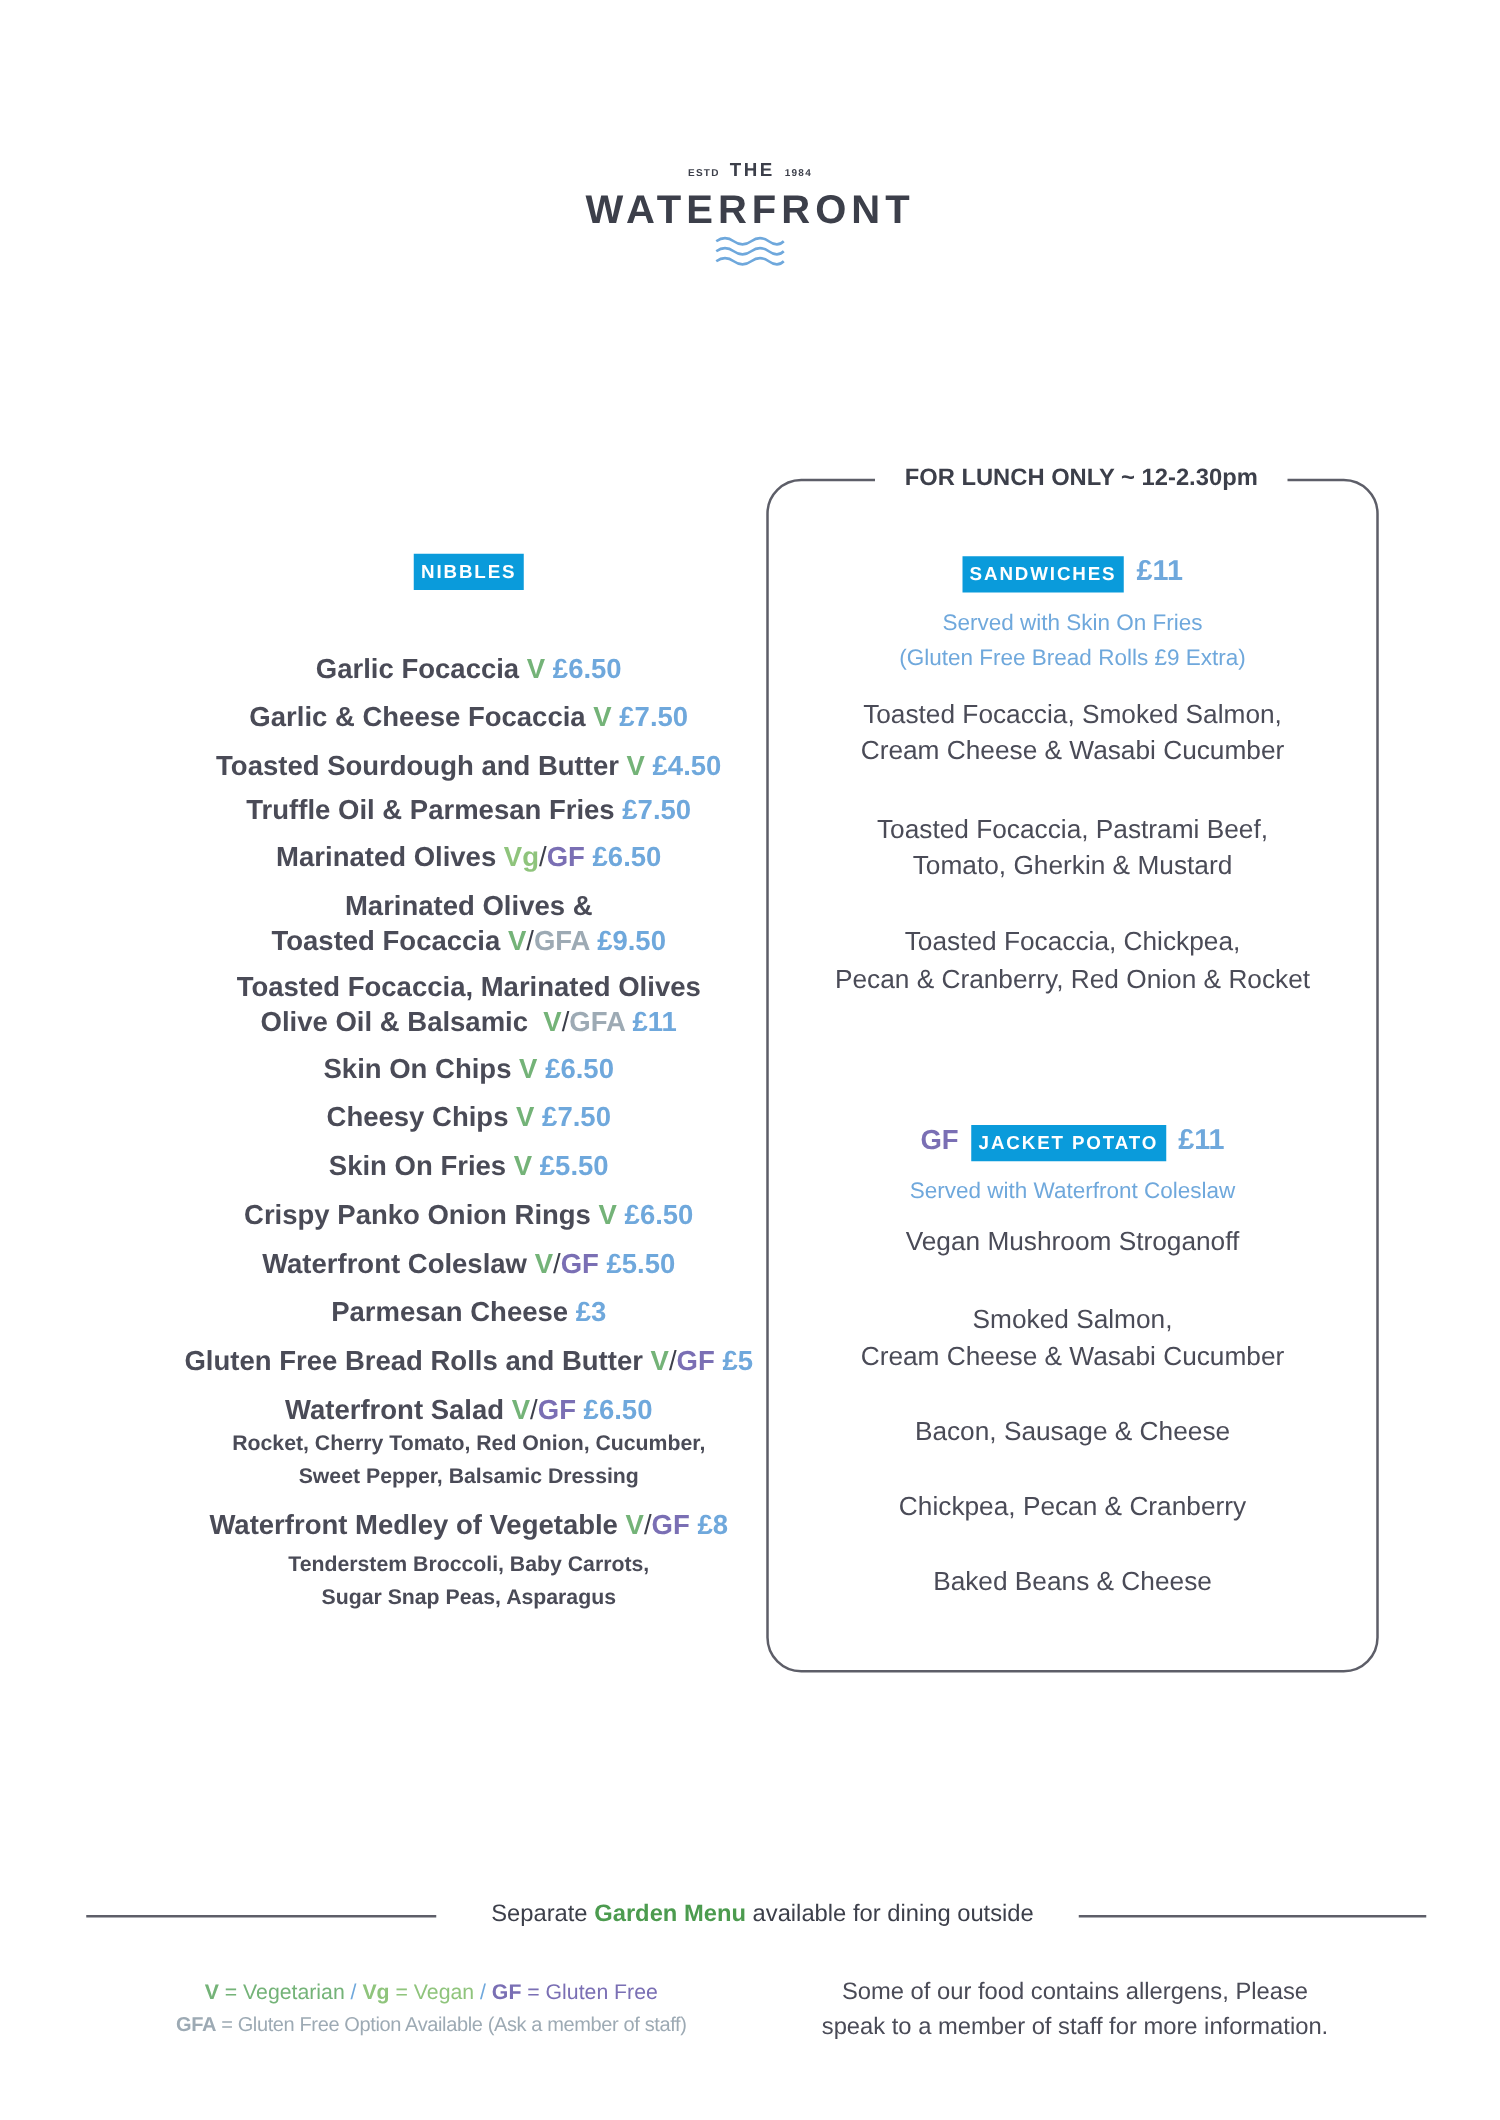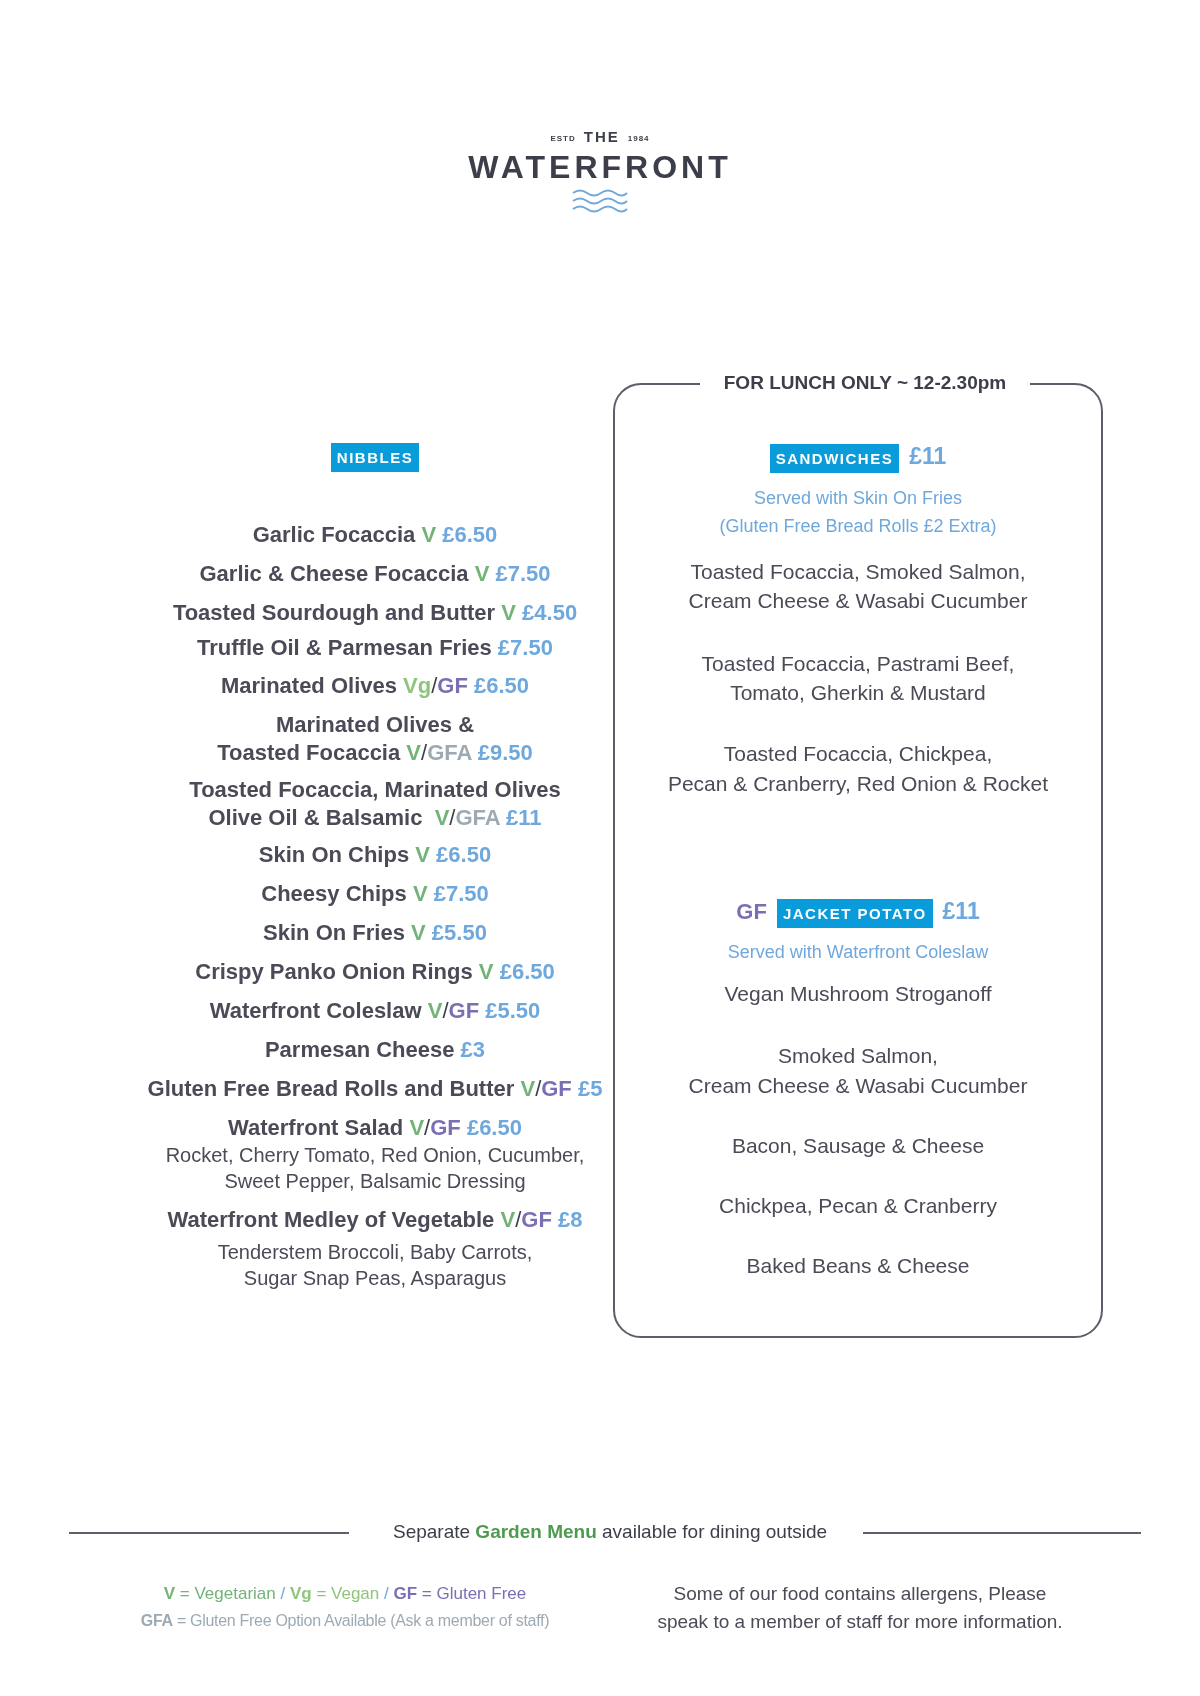--- a/index.html
+++ b/index.html
@@ -10,21 +10,21 @@
   .logo-top{display:flex;justify-content:center;align-items:flex-end;gap:8px;height:26px;}
   .logo-small{font-size:8px;letter-spacing:1px;font-weight:bold;margin-bottom:5px;}
   .logo-the{font-size:15px;font-weight:bold;letter-spacing:2px;line-height:22px;}
   .logo-name{font-size:32px;font-weight:bold;letter-spacing:4px;line-height:34px;margin-top:2px;}
   .logo-waves{display:block;margin:4px auto 0;}
 
   
   .left{left:90px;width:570px;top:0;}
   .hdr{display:inline-block;background:#0a9bdb;color:#fff;font-weight:bold;letter-spacing:1.5px;font-size:15px;line-height:29px;padding:0 6px;}
   .item{position:absolute;left:0;width:570px;text-align:center;font-weight:bold;font-size:22px;line-height:28px;color:#4a4b57;white-space:nowrap;}
-  .sub{position:absolute;left:0;width:570px;text-align:center;font-size:20px;line-height:26px;color:#4a4b57;white-space:nowrap;}
+  .sub{position:absolute;left:0;width:570px;text-align:center;font-size:17px;line-height:26px;color:#4a4b57;white-space:nowrap;font-weight:bold;}
   .tag-v{color:#74b378;}
   .tag-vg{color:#8fc47c;}
   .tag-gf{color:#7a6fb4;}
   .tag-gfa{color:#9daab4;}
   .slash{color:#3c3f4a;font-weight:normal;}
   .price{color:#6fa8dc;}
 
   
   .box{left:613px;top:383px;width:490px;height:955px;border:2px solid #5d5e68;border-radius:28px;box-sizing:border-box;}
   .box-label{left:700px;width:330px;top:370px;text-align:center;background:#fff;font-weight:bold;font-size:19px;line-height:26px;color:#3c3f4a;white-space:nowrap;}
@@ -89,21 +89,21 @@
   <div class="sub" style="top:1265px">Sugar Snap Peas, Asparagus</div>
 </div>
 
 <div class="abs box"></div>
 <div class="abs box-label">FOR LUNCH ONLY ~ 12-2.30pm</div>
 
 <div class="rc" style="top:443px">
   <span class="hdr">SANDWICHES</span><span class="rc-hdr-price">£11</span>
 </div>
 <div class="rc note" style="top:484px">Served with Skin On Fries</div>
-<div class="rc note" style="top:512px">(Gluten Free Bread Rolls £2 Extra)</div>
+<div class="rc note" style="top:512px">(Gluten Free Bread Rolls £9 Extra)</div>
 
 <div class="rc ritem" style="top:557px">Toasted Focaccia, Smoked Salmon,</div>
 <div class="rc ritem" style="top:586px">Cream Cheese &amp; Wasabi Cucumber</div>
 <div class="rc ritem" style="top:649px">Toasted Focaccia, Pastrami Beef,</div>
 <div class="rc ritem" style="top:678px">Tomato, Gherkin &amp; Mustard</div>
 <div class="rc ritem" style="top:739px">Toasted Focaccia, Chickpea,</div>
 <div class="rc ritem" style="top:769px">Pecan &amp; Cranberry, Red Onion &amp; Rocket</div>
 
 <div class="rc" style="top:898px">
   <span class="rc-gf">GF</span><span class="hdr">JACKET POTATO</span><span class="rc-hdr-price">£11</span>

